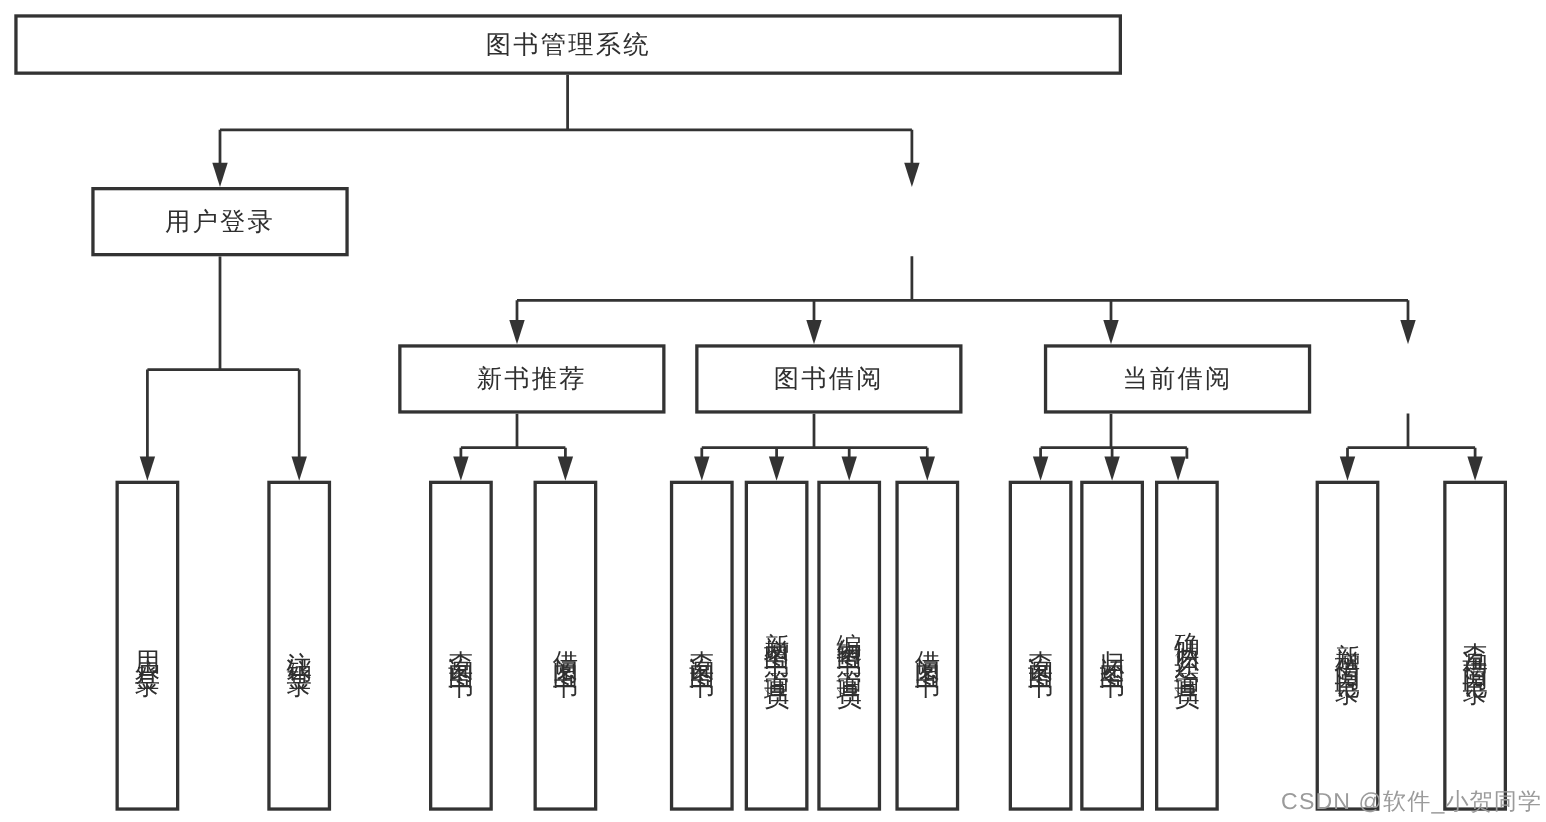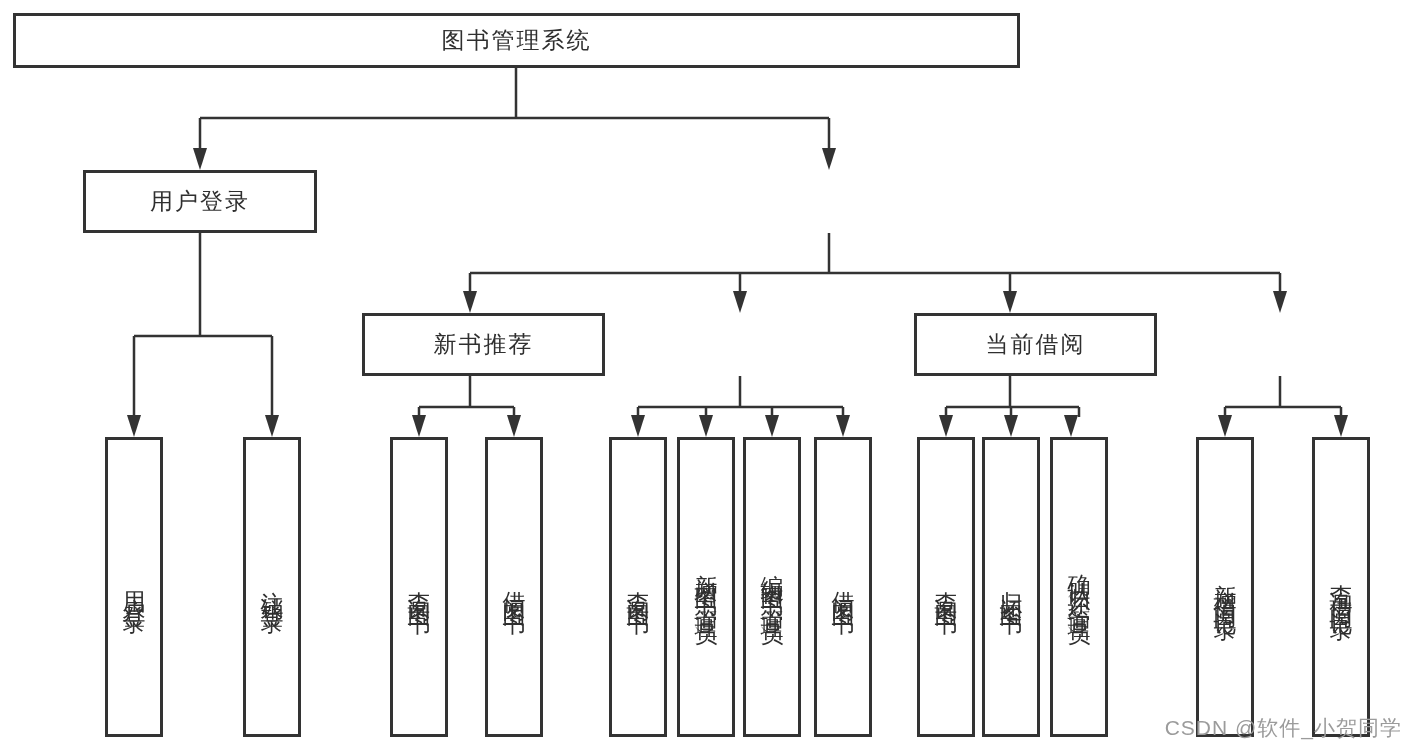--- a/index.html
+++ b/index.html
@@ -99,21 +99,24 @@
     <span>图书管理系统</span>
   </div>
 
   <div class="box lvl2" style="left:83px">
     <span>用户登录</span>
   </div>
 
   <div class="box lvl3" style="left:362px">
     <span>新书推荐</span>
   </div>
-  <div class="box lvl3" style="left:914px">
+  <div class="box lvl3" style="left:632px">
+    <span>图书借阅</span>
+  </div>
+  <div class="box lvl3" style="left:949px">
     <span>当前借阅</span>
   </div>
 
   <div class="box leaf" style="left:105px">
     <span class="vlabel">用户登录</span>
   </div>
   <div class="box leaf" style="left:243px">
     <span class="vlabel">注销登录</span>
   </div>
   <div class="box leaf" style="left:390px">

